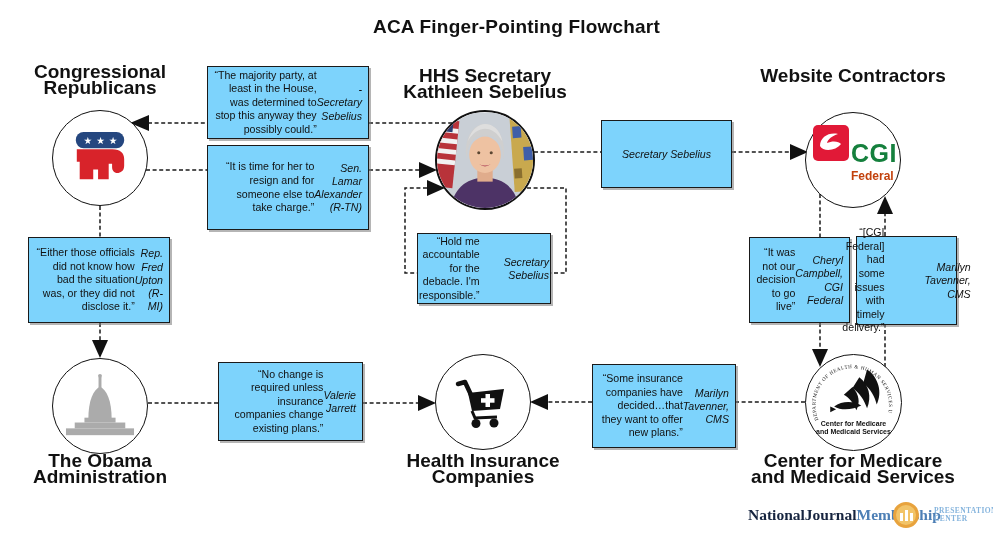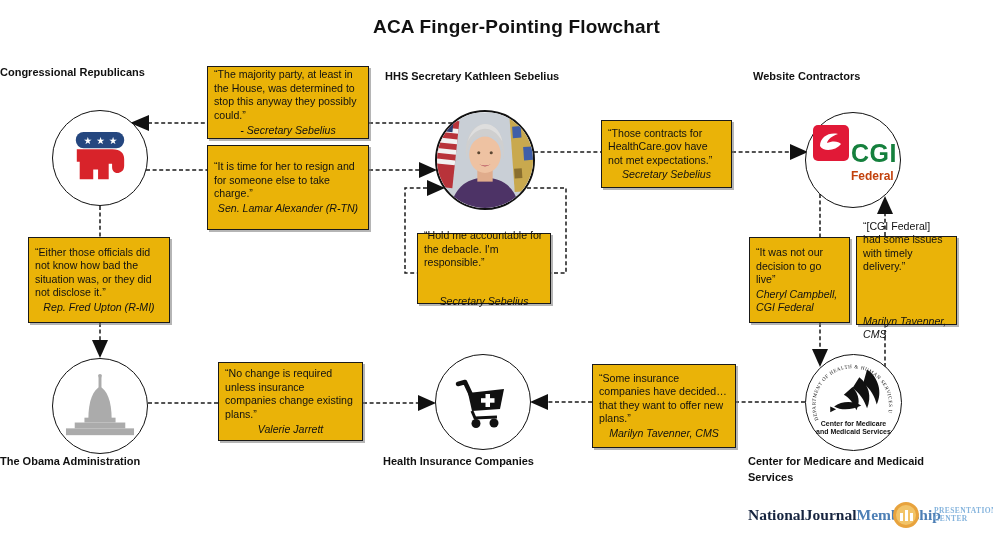--- a/index.html
+++ b/index.html
@@ -1,26 +1,26 @@
 <!DOCTYPE html>
 <html><head>
 <meta charset="utf-8">
 <style>
   html,body{margin:0;padding:0;background:#fff;}
   .canvas{position:relative;width:993px;height:541px;background:#ffffff;overflow:hidden;
           font-family:"Liberation Sans", sans-serif;color:#111;}
   svg.connectors{position:absolute;left:0;top:0;z-index:1;}
   .title{position:absolute;left:0;top:16px;width:100%;text-align:center;
          font-size:19px;font-weight:bold;letter-spacing:.2px;z-index:3;padding-left:20px;}
-  .hdg{position:absolute;text-align:left;font-weight:bold;font-size:11px;line-height:16px;z-index:3;}
+  .hdg{position:absolute;text-align:center;font-weight:bold;font-size:19px;line-height:16px;z-index:3;}
   .node-circle{position:absolute;background:#fff;border:1.7px solid #111;border-radius:50%;
                display:flex;align-items:center;justify-content:center;z-index:2;box-sizing:border-box;}
-  .qbox{position:absolute;background:#eab308;border:1.6px solid #1a1a1a;box-shadow:2px 2px 0 rgba(120,120,120,.55);
-        display:flex;flex-direction:column;align-items:center;justify-content:center;
-        text-align:left;z-index:2;box-sizing:border-box;padding:4px 6px;}
+  .qbox{position:absolute;background:#7dd3fc;border:1.6px solid #1a1a1a;box-shadow:2px 2px 0 rgba(120,120,120,.55);
+        display:flex;align-items:center;justify-content:center;
+        text-align:right;z-index:2;box-sizing:border-box;padding:4px 6px;}
   .qtext{font-size:10.6px;line-height:13.6px;}
   .qattr{font-size:10.6px;line-height:13.2px;font-style:italic;margin-top:1px;}
   .cgi-wrap{position:relative;width:84px;height:74px;}
   .cgi-sq{position:absolute;left:2px;top:2px;width:36px;height:36px;background:#e11937;border-radius:5px;}
   .cgi-txt{position:absolute;left:40px;top:16px;font-size:25px;font-weight:bold;color:#15803d;
            letter-spacing:.5px;font-family:"Liberation Sans",sans-serif;}
   .cgi-fed{position:absolute;left:40px;top:46px;font-size:12px;font-weight:bold;color:#c2410c;}
   .footer-nj{position:absolute;left:748px;top:506px;font-family:"Liberation Serif",serif;
              font-weight:bold;font-size:15.5px;z-index:3;white-space:nowrap;}
   .footer-nj .nj1{color:#16243f;}
@@ -214,21 +214,20 @@
     <div class="qtext">“The majority party, at least in the House, was determined to stop this anyway they possibly could.”</div>
     <div class="qattr">- Secretary Sebelius</div>
   </div>
 
   <div class="qbox" style="left:207px;top:145px;width:162px;height:85px;">
     <div class="qtext">“It is time for her to resign and for someone else to take charge.”</div>
     <div class="qattr">Sen. Lamar Alexander (R-TN)</div>
   </div>
 
   <div class="qbox" style="left:601px;top:120px;width:131px;height:68px;">
-    <div class="qtext">“Those contracts for HealthCare.gov have not met expectations.”</div>
     <div class="qattr">Secretary Sebelius</div>
   </div>
 
   <div class="qbox" style="left:28px;top:237px;width:142px;height:86px;">
     <div class="qtext">“Either those officials did not know how bad the situation was, or they did not disclose it.”</div>
     <div class="qattr">Rep. Fred Upton (R-MI)</div>
   </div>
 
   <div class="qbox" style="left:417px;top:233px;width:134px;height:71px;gap:24px;">
     <div class="qtext">“Hold me accountable for the debacle. I'm responsible.”</div>

